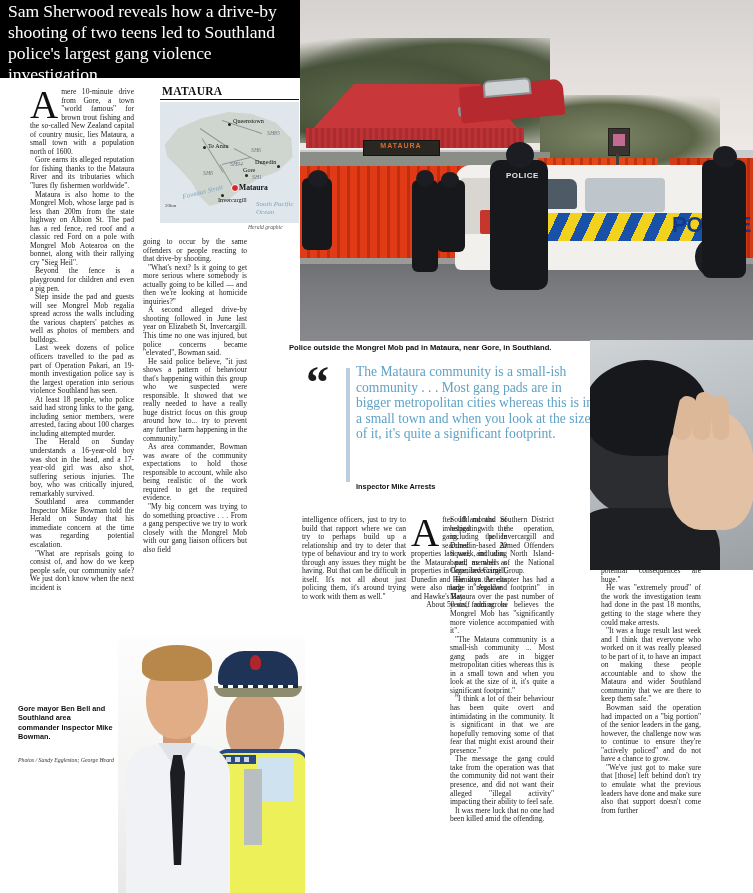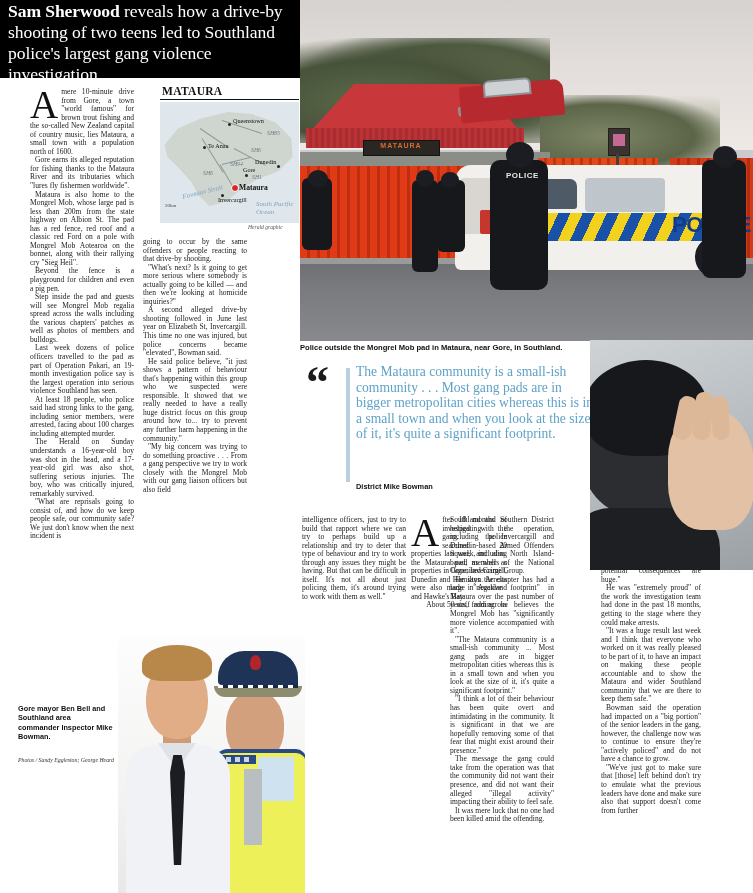--- a/index.html
+++ b/index.html
@@ -5,21 +5,21 @@
   html,body{margin:0;padding:0;background:#ffffff;}
   body{width:753px;height:893px;overflow:hidden;position:relative;
        font-family:"Liberation Serif", serif;color:#111;}
   .page{position:absolute;inset:0;width:753px;height:893px;background:#fff;}
 
   
   .headline-block{position:absolute;left:0;top:0;width:300px;height:78px;background:#000;color:#fff;
     padding:0 10px 0 8px;box-sizing:border-box;overflow:hidden;}
   .headline{font-family:"Liberation Serif", serif;font-size:17.6px;line-height:21px;
     letter-spacing:-0.1px;margin:0;padding-top:1px;}
-  .headline .byline{font-weight:bold;margin-top:24px;}
+  .headline .byline{font-weight:normal;margin-top:24px;}
 
   
   .main-photo{position:absolute;left:300px;top:0;width:453px;height:341px;overflow:hidden;background:#c9cbce;}
   .mp-sky{position:absolute;left:0;top:0;width:453px;height:150px;
     background:linear-gradient(180deg,#d5d2cf 0%,#e3dedb 45%,#efe9e6 100%);}
   .mp-trees{position:absolute;left:0px;top:38px;width:250px;height:105px;
     background:radial-gradient(ellipse at 30% 60%,#5e6b4a 0%,#47523a 45%,rgba(70,80,58,0) 72%),
                radial-gradient(ellipse at 62% 45%,#6b7654 0%,#4e5940 50%,rgba(78,89,64,0) 76%),
                radial-gradient(ellipse at 85% 70%,#59644a 0%,rgba(89,100,74,0) 70%);}
   .mp-trees2{position:absolute;left:240px;top:95px;width:180px;height:75px;
@@ -64,21 +64,21 @@
   .mp-wheel1 i{position:absolute;left:8px;top:8px;width:22px;height:22px;border-radius:50%;background:#b9bcbf;display:block;}
   .mp-wheel2{position:absolute;left:395px;top:236px;width:42px;height:42px;border-radius:50%;background:#22252b;border:7px solid #1a1d22;box-sizing:border-box;}
   .mp-wheel2 i{position:absolute;left:8px;top:8px;width:22px;height:22px;border-radius:50%;background:#b9bcbf;display:block;}
   .mp-taillight{position:absolute;left:180px;top:210px;width:14px;height:24px;background:#c5372c;border-radius:2px;}
   .of-body{position:absolute;background:#16181c;border-radius:6px;}
   .of-head{position:absolute;background:#1b1d22;border-radius:50%;}
   .mp-officer-c-txt{position:absolute;left:206px;top:171px;color:#e6e6e6;font-size:8px;
     font-family:"Liberation Sans",sans-serif;font-weight:bold;letter-spacing:0.5px;}
   .mp-redbag{position:absolute;left:133px;top:216px;width:24px;height:18px;background:#c43a22;border-radius:2px;}
 
-  .photo-caption{position:absolute;left:300px;top:342px;width:450px;height:14px;
+  .photo-caption{position:absolute;left:289px;top:342px;width:450px;height:14px;
     font-family:"Liberation Sans",sans-serif;font-weight:bold;font-size:7.6px;color:#111;line-height:11px;}
 
   
   .pullquote{position:absolute;left:302px;top:366px;width:290px;height:135px;}
   .pq-mark{position:absolute;left:4px;top:0px;font-size:46px;line-height:34px;color:#1b1b1b;
     font-family:"Liberation Serif",serif;font-weight:bold;}
   .pq-bar{position:absolute;left:44px;top:2px;width:4px;height:114px;background:#b9cfe0;}
   .pq-text{position:absolute;left:54px;top:-2px;width:238px;font-size:13.6px;line-height:15.6px;
     color:#5fa2c6;font-family:"Liberation Serif",serif;}
   .pq-attr{position:absolute;left:54px;top:116px;font-family:"Liberation Sans",sans-serif;
@@ -220,21 +220,21 @@
     <div class="of-body" style="left:402px;top:160px;width:44px;height:118px;border-radius:8px;"></div>
     <div class="of-head" style="left:413px;top:146px;width:24px;height:22px;"></div>
   </div>
 
   <div class="photo-caption">Police outside the Mongrel Mob pad in Mataura, near Gore, in Southland.</div>
 
   <div class="pullquote">
     <div class="pq-mark">“</div>
     <div class="pq-bar"></div>
     <div class="pq-text">The Mataura community is a small-ish community . . . Most gang pads are in bigger metropolitan cities whereas this is in a small town and when you look at the size of it, it's quite a significant footprint.</div>
-    <div class="pq-attr">District Mike Bowman</div>
+    <div class="pq-attr">Inspector Mike Arrests</div>
   </div>
 
   <div class="mapbox">
     <div class="map-title">MATAURA</div>
     <div class="map-rule"></div>
     <div class="map-img">
       <div class="map-sea"></div>
       <div class="map-land"></div>
 
       <div class="map-rd" style="left:40px;top:26px;width:34px;transform:rotate(34deg);"></div>
@@ -273,28 +273,30 @@
 
   <div class="col" id="col1">
     <p class="noind"><span class="dropcap">A</span><span>mere 10-minute drive from Gore, a town "world famous" for brown trout fishing and the so-called New Zealand capital of country music, lies Mataura, a small town with a population north of 1600.</span></p>
     <p>Gore earns its alleged reputation for fishing thanks to the Mataura River and its tributaries which "lures fly fishermen worldwide".</p>
     <p>Mataura is also home to the Mongrel Mob, whose large pad is less than 200m from the state highway on Albion St. The pad has a red fence, red roof and a classic red Ford on a pole with Mongrel Mob Aotearoa on the bonnet, along with their rallying cry "Sieg Heil".</p>
     <p>Beyond the fence is a playground for children and even a pig pen.</p>
     <p>Step inside the pad and guests will see Mongrel Mob regalia spread across the walls including the various chapters' patches as well as photos of members and bulldogs.</p>
     <p>Last week dozens of police officers travelled to the pad as part of Operation Pakari, an 19-month investigation police say is the largest operation into serious violence Southland has seen.</p>
     <p>At least 18 people, who police said had strong links to the gang, including senior members, were arrested, facing about 100 charges including attempted murder.</p>
     <p>The Herald on Sunday understands a 16-year-old boy was shot in the head, and a 17-year-old girl was also shot, suffering serious injuries. The boy, who was critically injured, remarkably survived.</p>
+    <p>Southland area commander Inspector Mike Bowman told the Herald on Sunday that his immediate concern at the time was regarding potential escalation.</p>
     <p>"What are reprisals going to consist of, and how do we keep people safe, our community safe? We just don't know when the next incident is</p>
   </div>
 
   <div class="col" id="col2">
     <p class="noind">going to occur by the same offenders or people reacting to that drive-by shooting.</p>
     <p>"What's next? Is it going to get more serious where somebody is actually going to be killed — and then we're looking at homicide inquiries?"</p>
     <p>A second alleged drive-by shooting followed in June last year on Elizabeth St, Invercargill. This time no one was injured, but police concerns became "elevated", Bowman said.</p>
     <p>He said police believe, "it just shows a pattern of behaviour that's happening within this group who we suspected were responsible. It showed that we really needed to have a really huge district focus on this group around how to... try to prevent any further harm happening in the community."</p>
+    <p>As area commander, Bowman was aware of the community expectations to hold those responsible to account, while also being realistic of the work required to get the required evidence.</p>
     <p>"My big concern was trying to do something proactive . . . From a gang perspective we try to work closely with the Mongrel Mob with our gang liaison officers but also field</p>
   </div>
 
   <div class="col" id="col3">
     <p class="noind">intelligence officers, just to try to build that rapport where we can try to perhaps build up a relationship and try to deter that type of behaviour and try to work through any issues they might be having. But that can be difficult in itself. It's not all about just policing them, it's around trying to work with them as well."</p>
   </div>
 
   <div class="col" id="col4" style="width:96px;">
     <p class="noind"><span class="dropcap">A</span><span>fter 18 months of investigating the gang, police searched 20 properties last week, including the Mataura pad, as well as properties in Gore, Invercargill, Dunedin and Hamilton. Arrests were also made in Auckland and Hawke's Bay.</span></p>
     <p style="text-align:right;text-indent:0;">About 50 staff from across</p>

